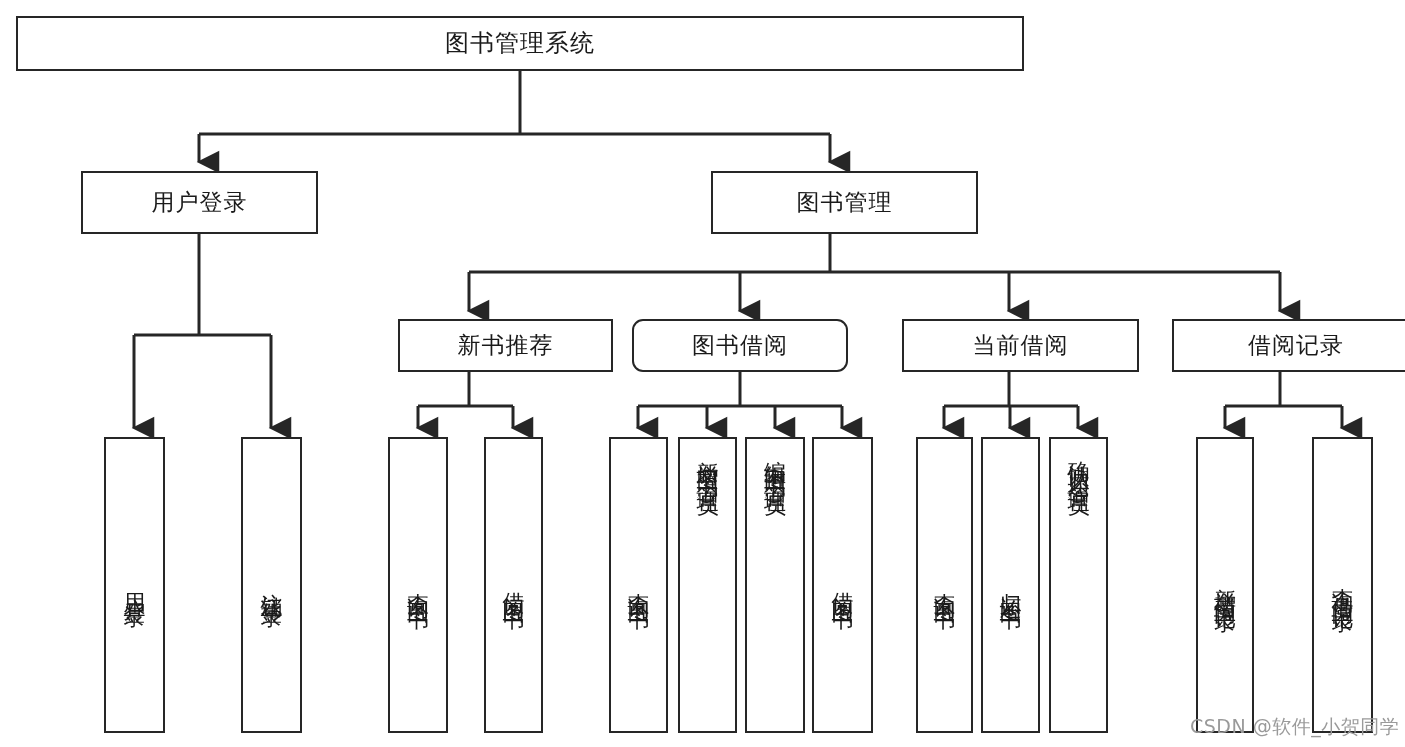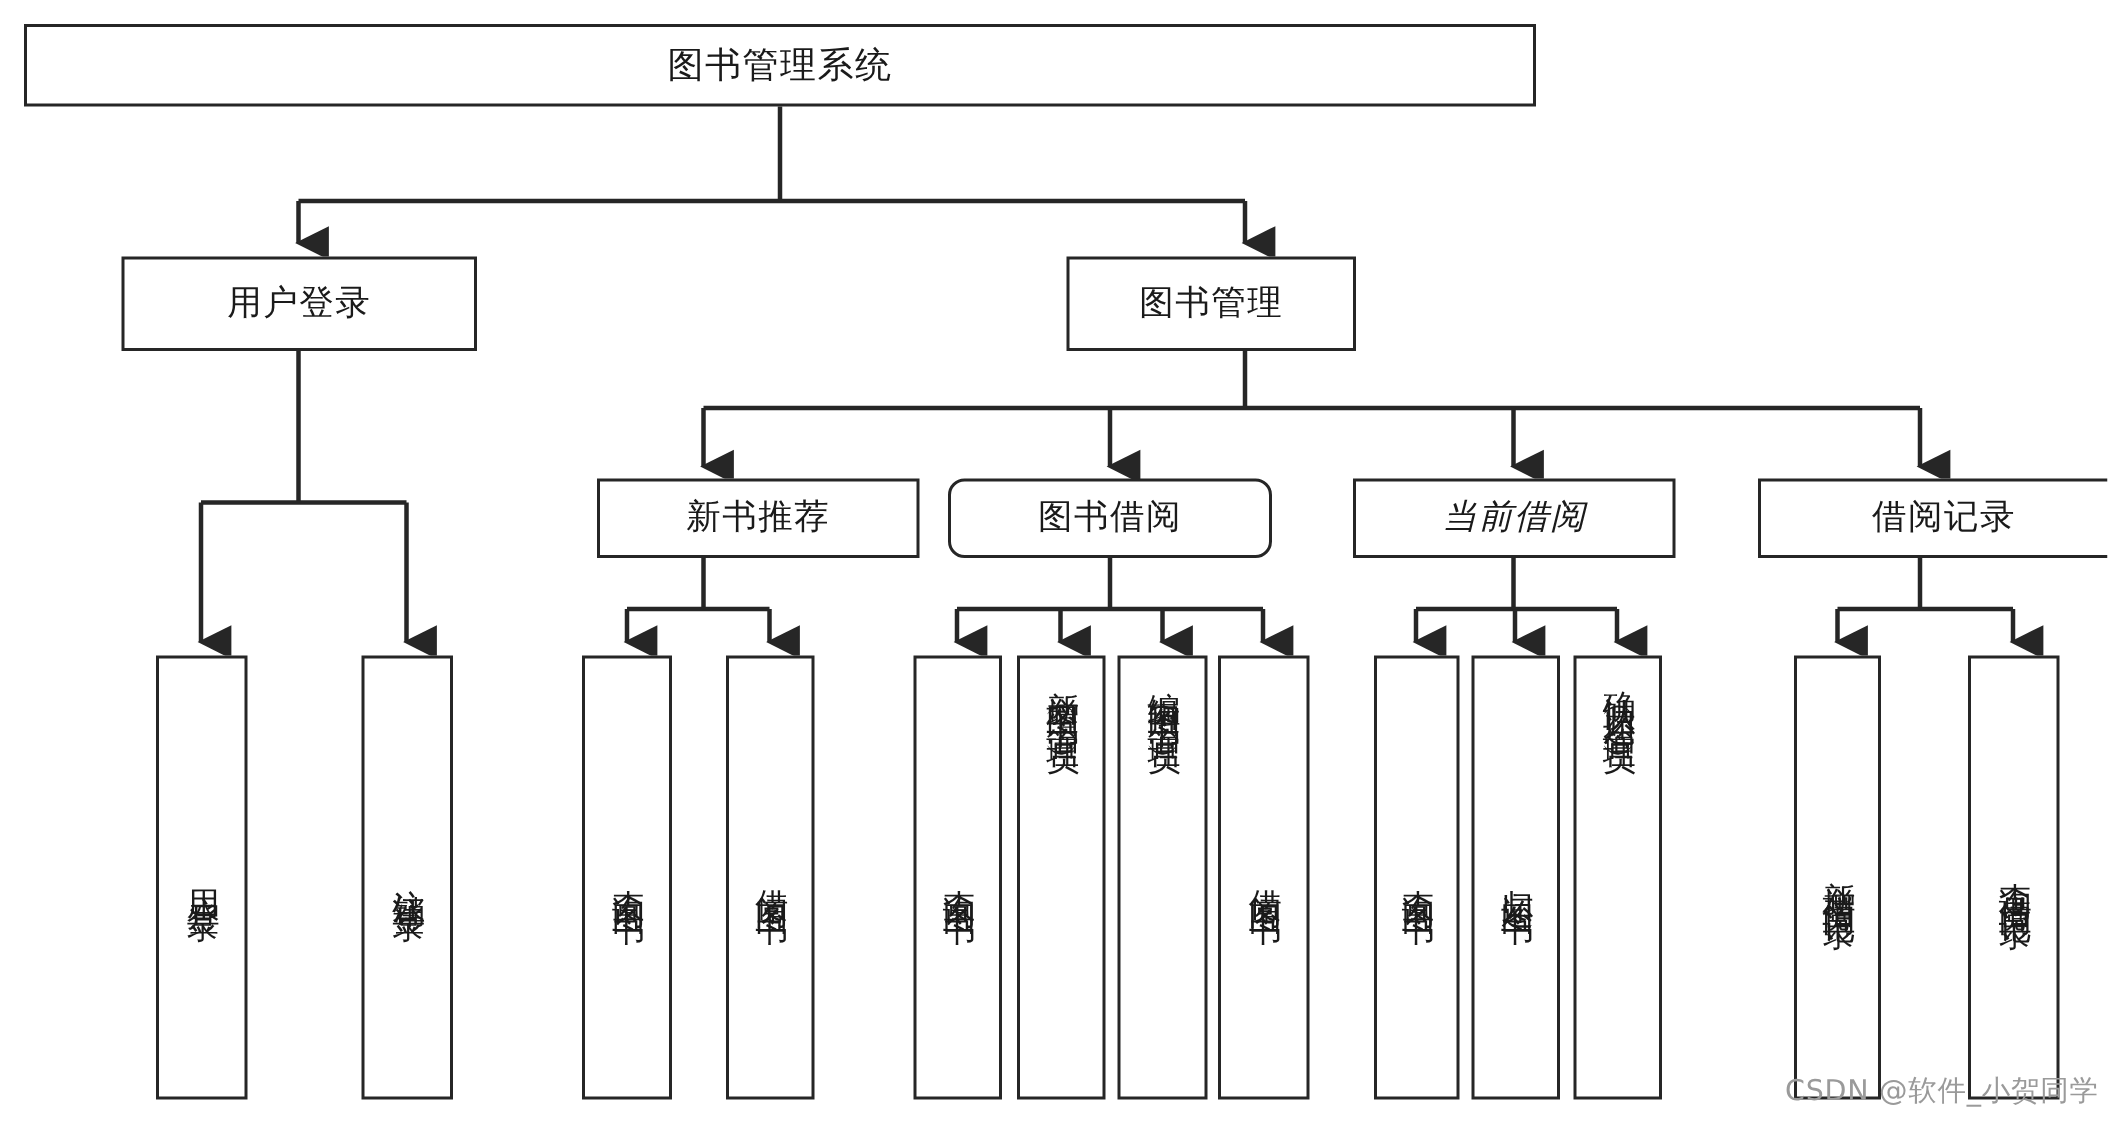--- a/index.html
+++ b/index.html
@@ -125,31 +125,31 @@
     </g>
   </svg>
 
   <div class="node horiz root" style="left:16px; top:16px; width:1008px; height:55px;">
     <span>图书管理系统</span>
   </div>
 
   <div class="node horiz" style="left:81px; top:171px; width:237px; height:63px;">
     <span>用户登录</span>
   </div>
-  <div class="node horiz" style="left:711px; top:171px; width:193px; height:63px;">
+  <div class="node horiz" style="left:711px; top:171px; width:267px; height:63px;">
     <span>图书管理</span>
   </div>
 
   <div class="node horiz" style="left:362px; top:319px; width:215px; height:53px;margin-left:36px;">
     <span>新书推荐</span>
   </div>
   <div class="node horiz" style="left:632px; top:319px; width:216px; height:53px;border-radius:11px;">
     <span>图书借阅</span>
   </div>
-  <div class="node horiz" style="left:902px; top:319px; width:215px; height:53px;font-style:italic;">
+  <div class="node horiz" style="left:902px; top:319px; width:237px; height:53px;">
     <span>当前借阅</span>
   </div>
   <div class="node horiz" style="left:1172px; top:319px; width:248px; height:53px;">
     <span>借阅记录</span>
   </div>
 
   <div class="node leaf" style="left:104px; top:437px; width:61px; height:296px;">
     <span class="vtext">用户登录</span>
   </div>
   <div class="node leaf" style="left:241px; top:437px; width:61px; height:296px;">

